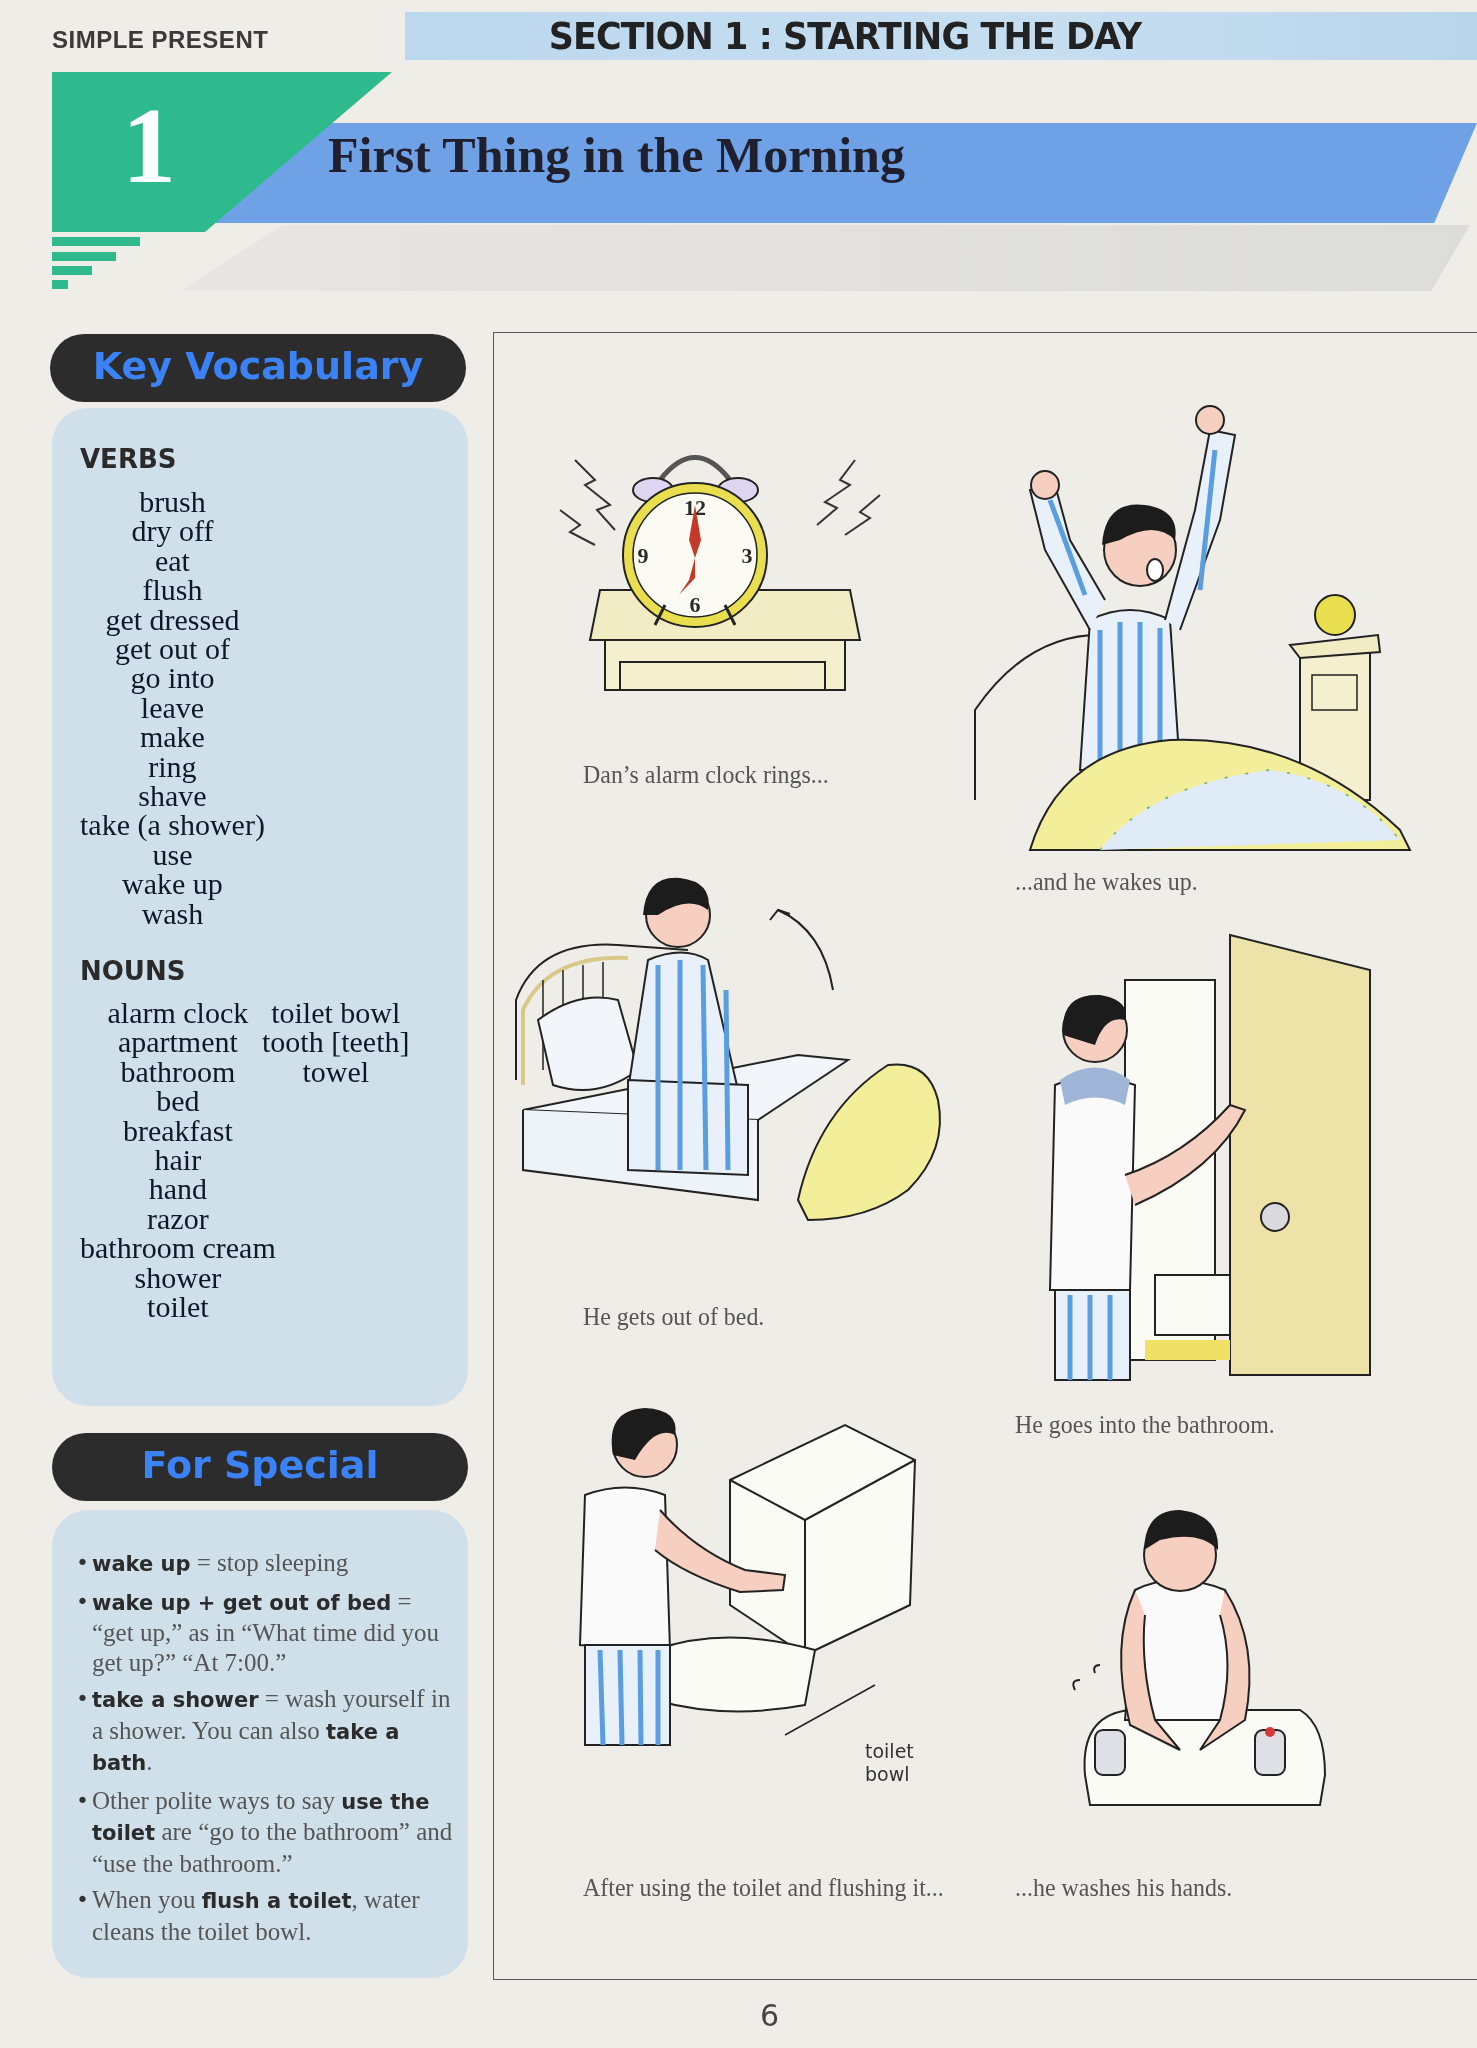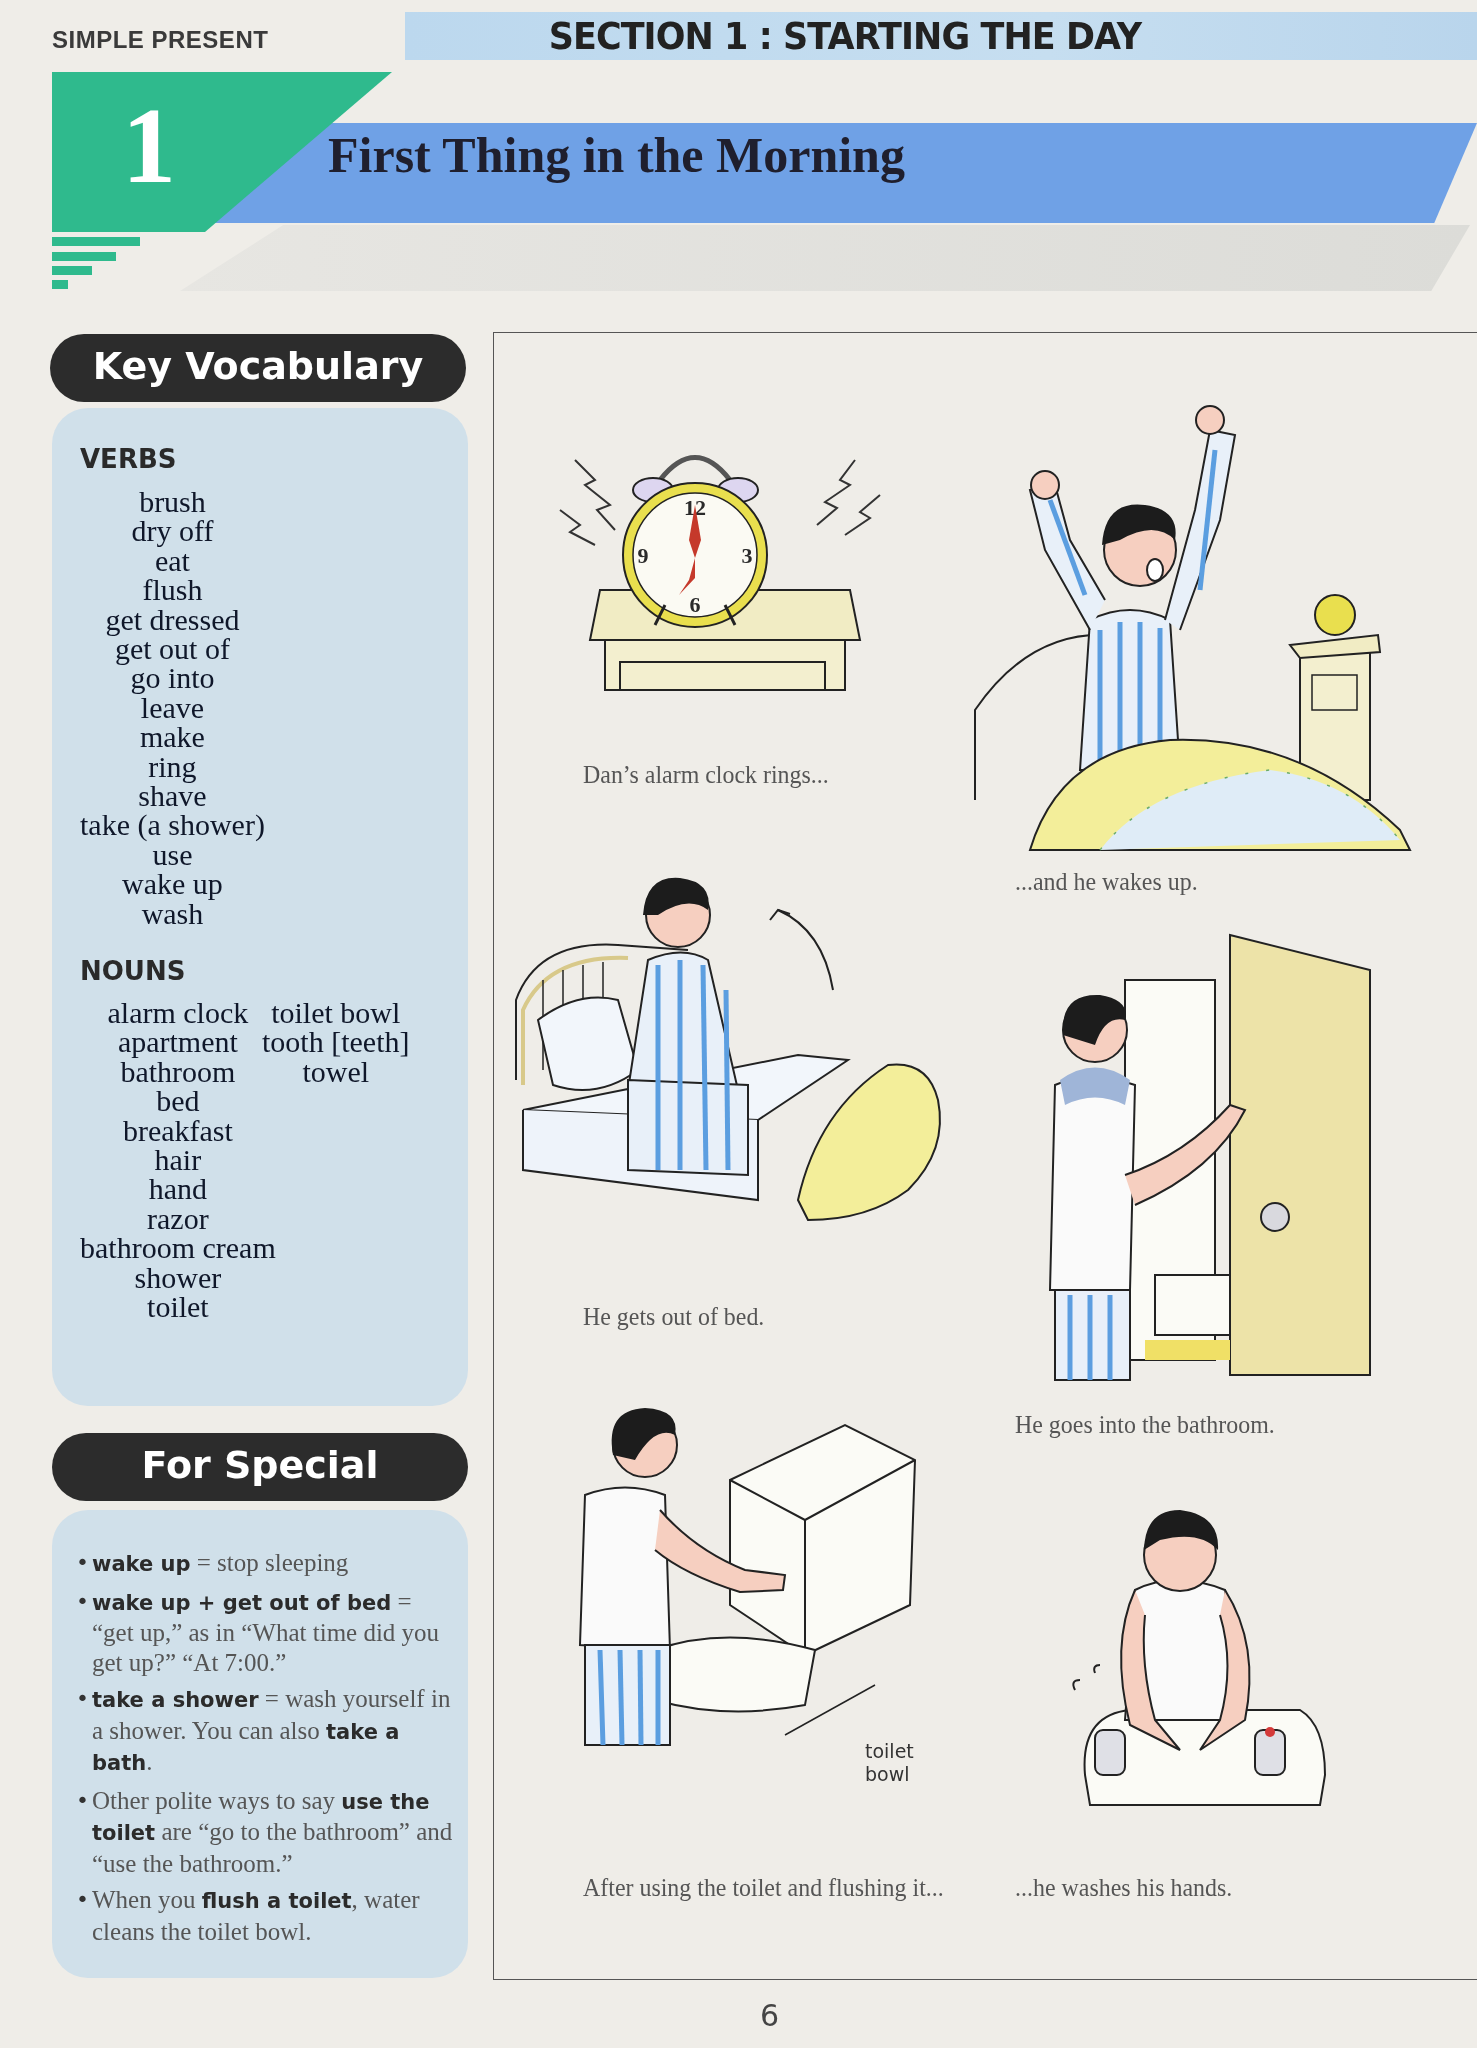--- a/index.html
+++ b/index.html
@@ -45,21 +45,21 @@
     left: 122px; top: 92px; font-family: "Liberation Serif", serif; font-weight: bold;
     font-size: 108px; color: #fff; line-height: 1;
   }
   .chapter-title {
     left: 328px; top: 130px; font-family: "Liberation Serif", serif; font-weight: bold;
     font-size: 50px; color: #1f1f2e; line-height: 1;
   }
 
   
   .pill-header {
-    background: #2c2c2c; color: #ffffff; border-radius: 34px;
+    background: #2c2c2c; color: #3b82f6; border-radius: 34px;
     font-family: "DejaVu Sans", sans-serif; font-weight: bold; text-align: center;
   }
   .kv-header { left: 50px; top: 334px; width: 416px; height: 68px; line-height: 64px; font-size: 38px; }
   .kv-panel {
     left: 52px; top: 408px; width: 416px; height: 998px;
     background: #d0e0ea; border-radius: 36px;
   }
   .group-label {
     font-family: "DejaVu Sans", sans-serif; font-weight: bold; font-size: 26px; color: #2a2a2a;
   }

